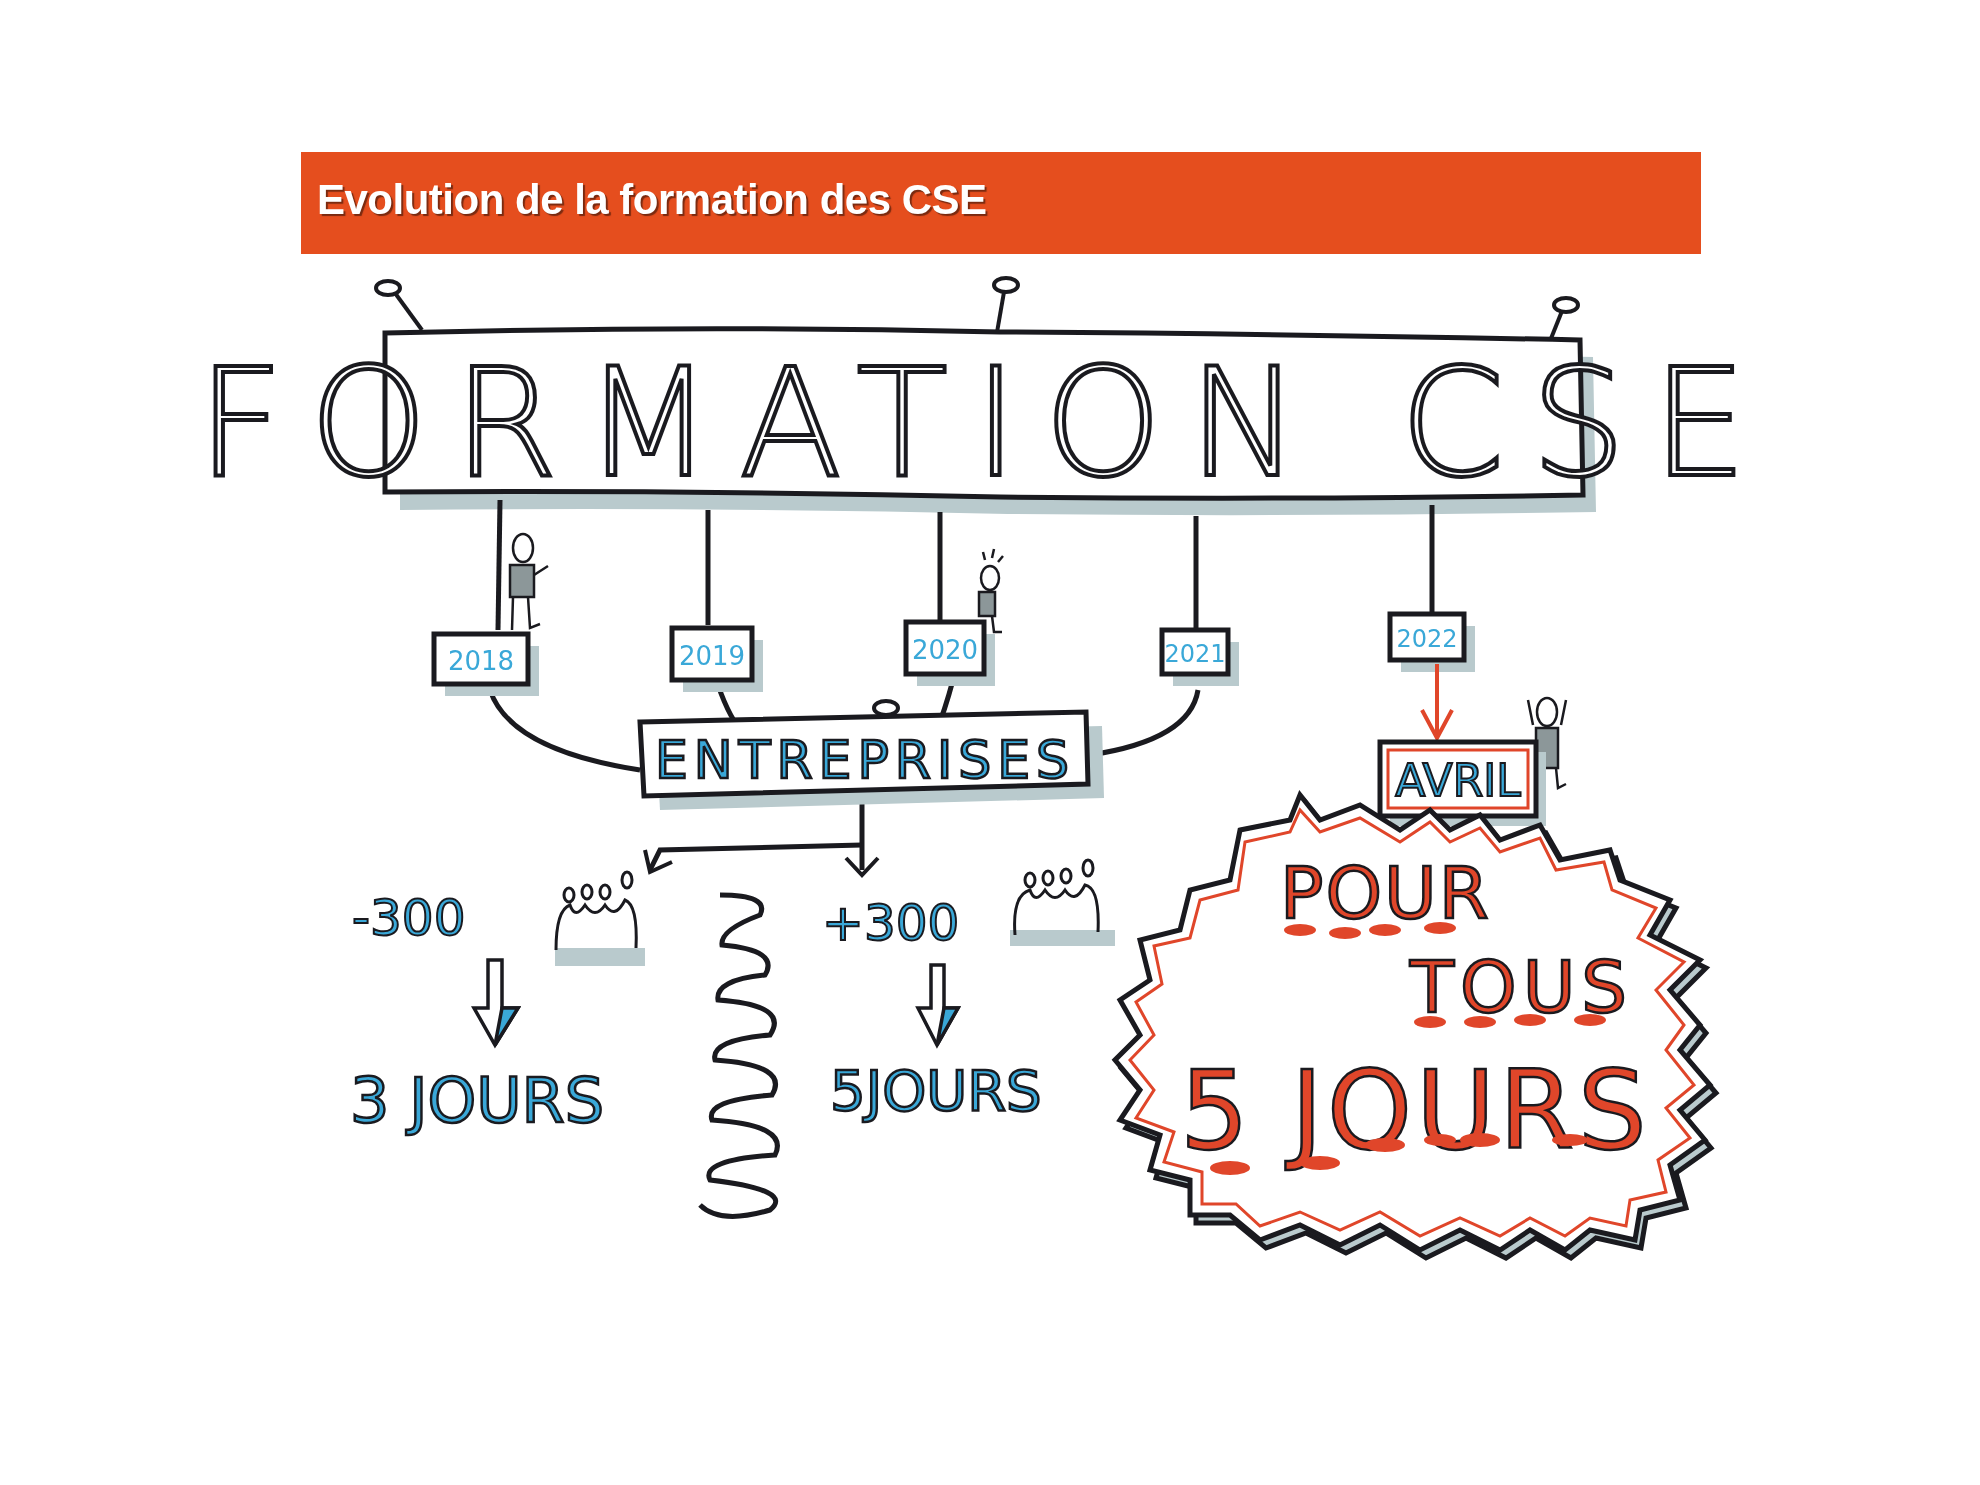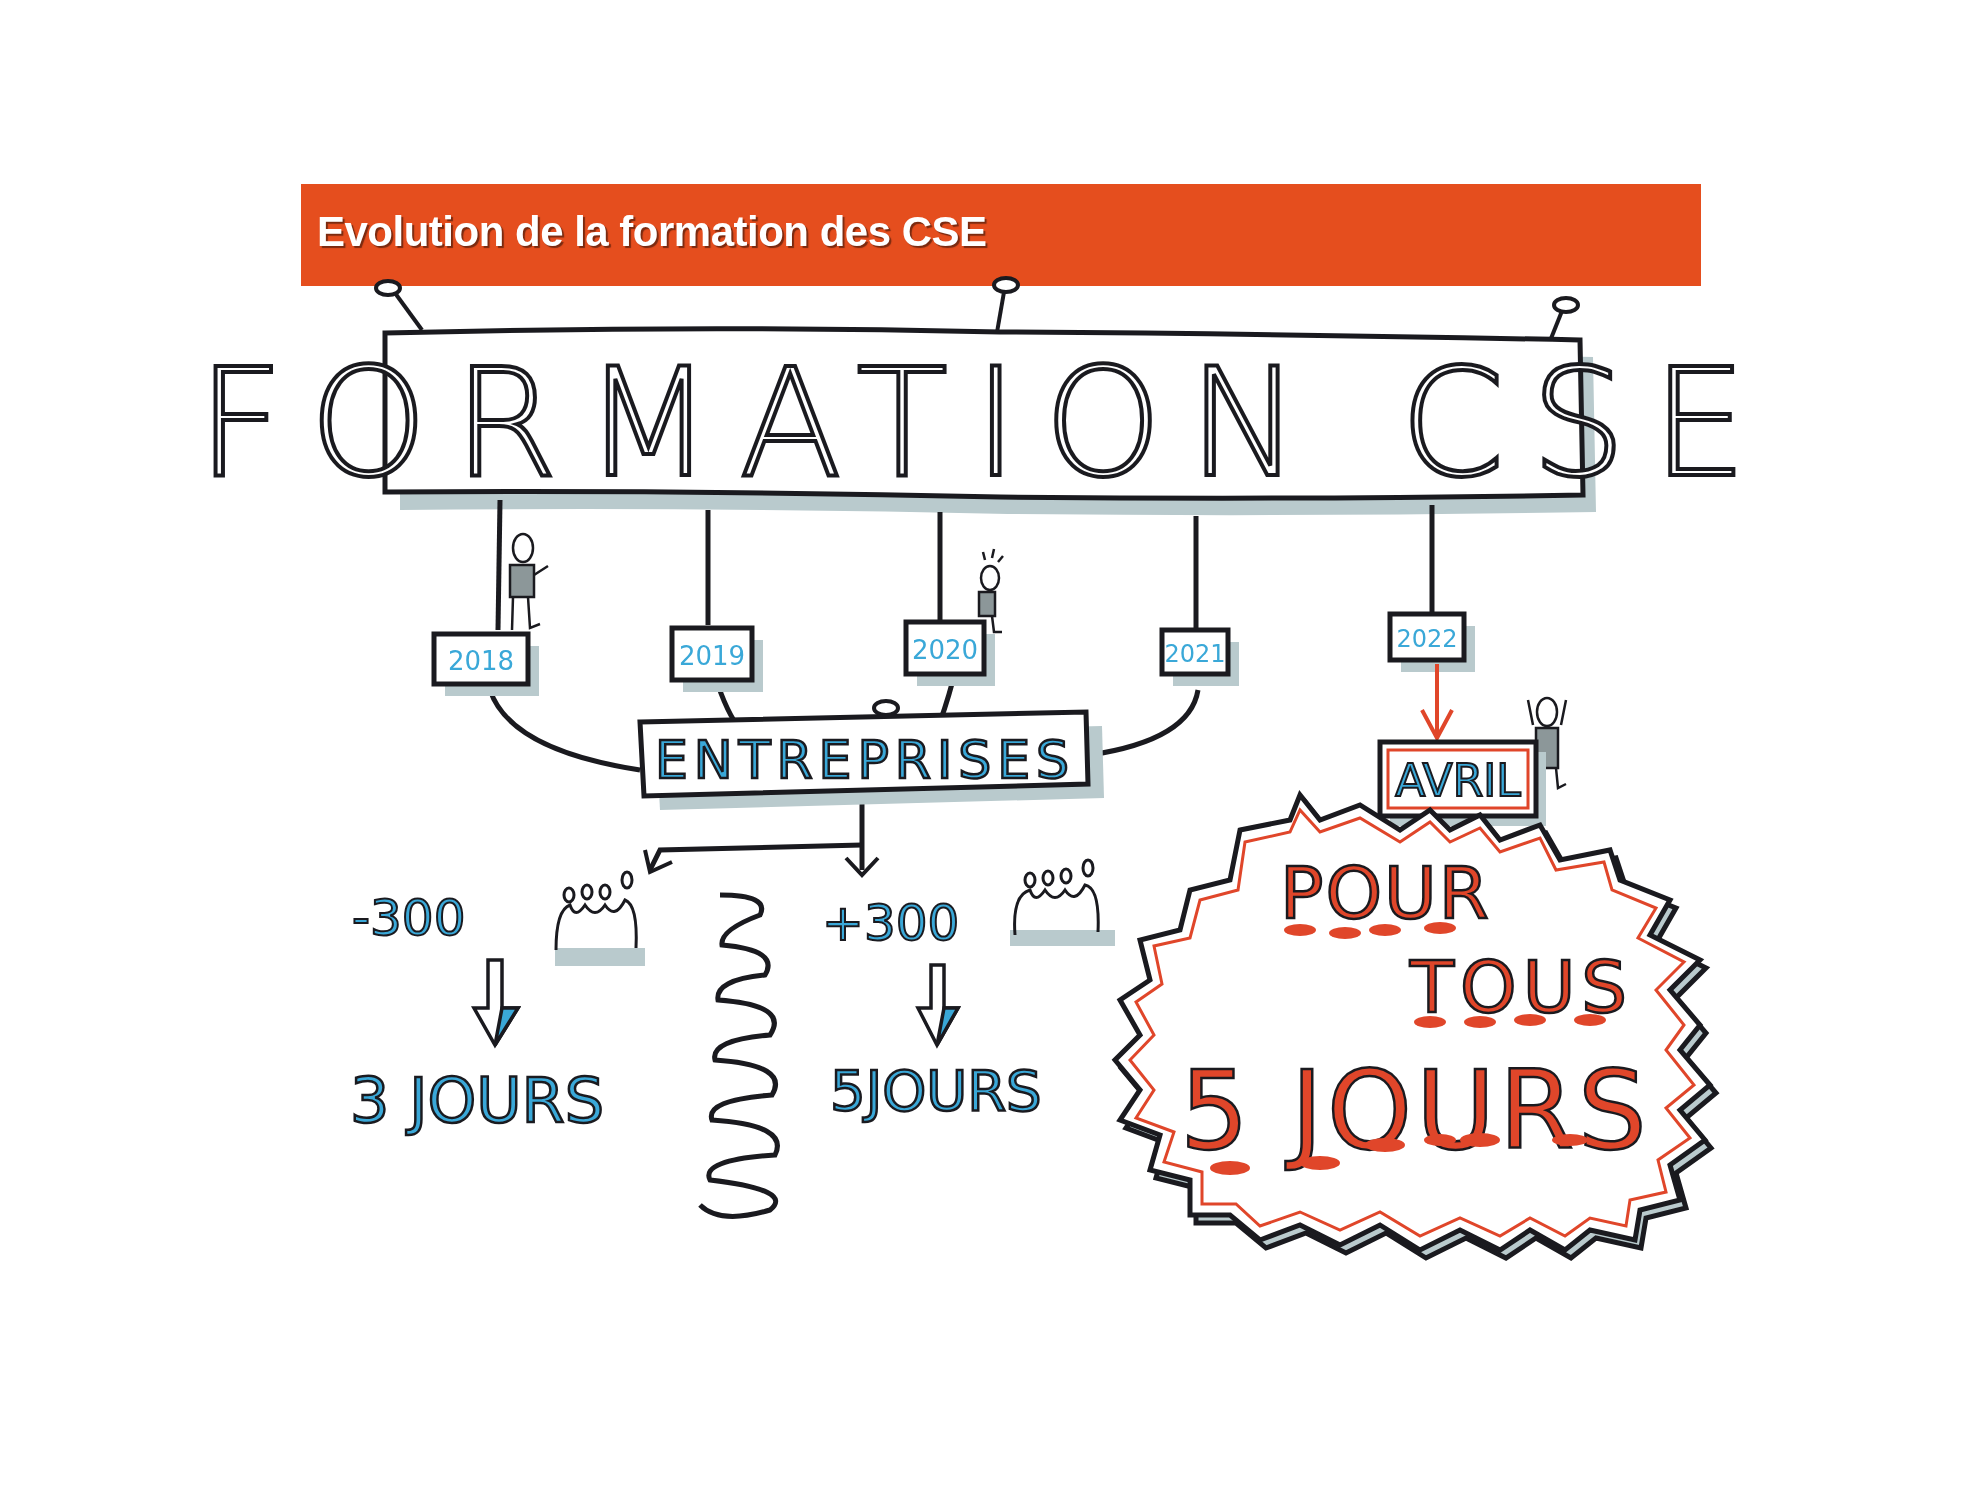--- a/index.html
+++ b/index.html
@@ -1,19 +1,19 @@
 <!DOCTYPE html>
 <html><head>
 <meta charset="utf-8">
 <style>
   html, body { margin: 0; padding: 0; background: #ffffff; }
   body { width: 1980px; height: 1485px; position: relative; overflow: hidden;
          font-family: "DejaVu Sans", sans-serif; }
   .header-bar { position: absolute; left: 301px; top: 152px; width: 1400px; height: 102px;
-                background: #e54e1e; margin-top: 32px; }
+                background: #e54e1e; }
   .header-title { position: absolute; left: 16px; top: 24px; color: #ffffff;
                   font-family: "Liberation Sans", sans-serif; font-weight: bold; font-size: 42px;
                   letter-spacing: -0.5px; text-shadow: 2px 2px 1px #7a2a10; }
   svg.diagram { position: absolute; left: 0; top: 0; }
   .hand { font-family: "DejaVu Sans", sans-serif; }
 </style>
 </head>
 <body>
 
 <div class="header-bar">

